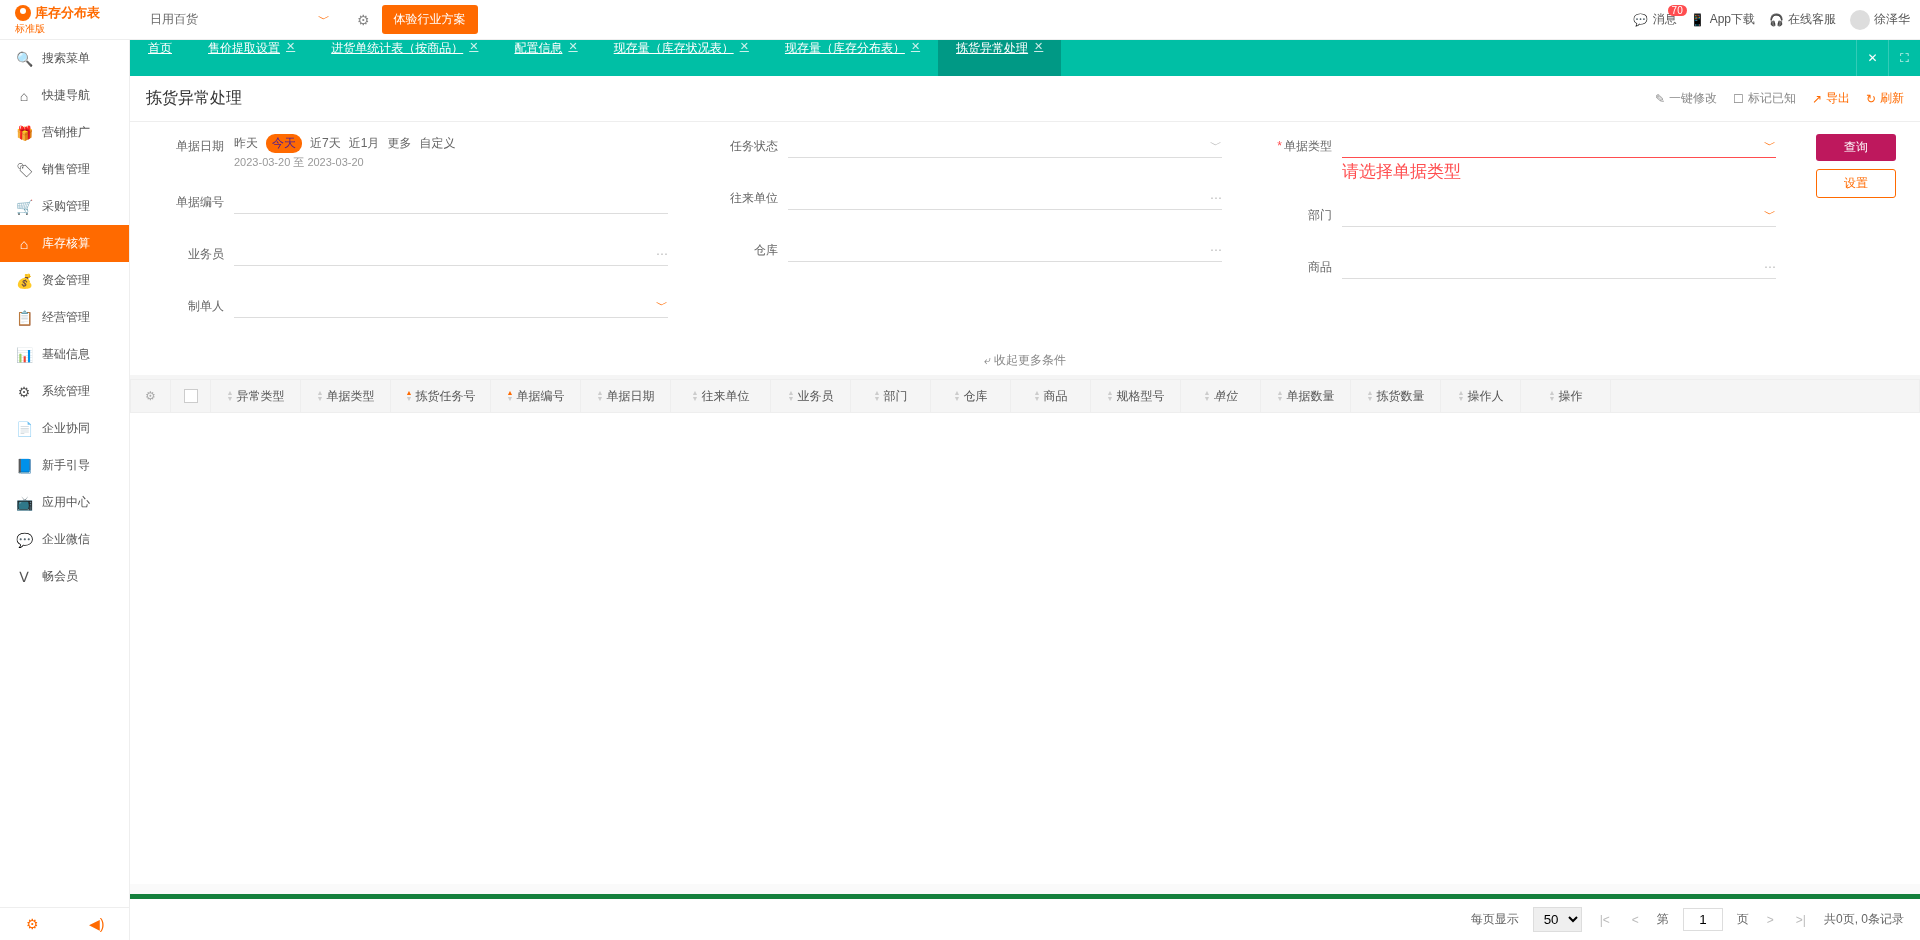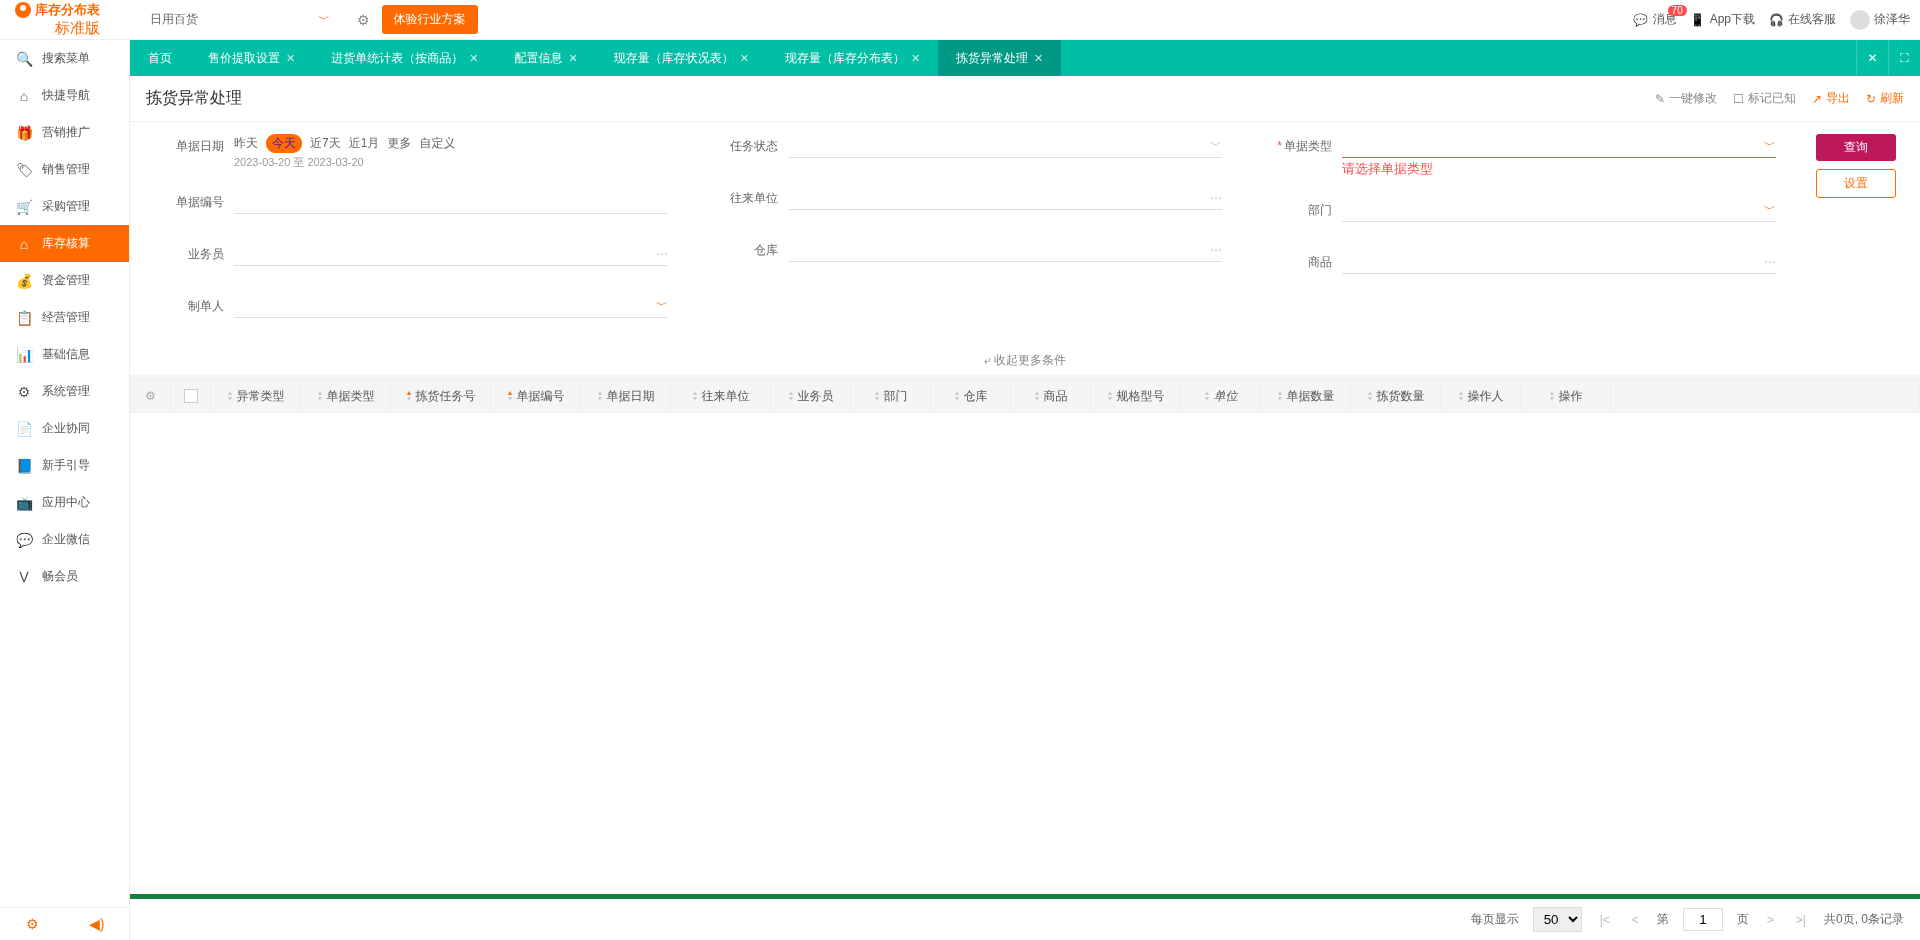--- a/index.html
+++ b/index.html
@@ -4,21 +4,21 @@
 <style>
 * { box-sizing: border-box; margin: 0; padding: 0; }
 body { font-family: "Microsoft YaHei", "PingFang SC", Arial, sans-serif; font-size: 12px; color: #333; background: #fff; overflow: hidden; }
 
 
 .topbar { height: 40px; display: flex; align-items: center; border-bottom: 1px solid #eee; padding: 0 10px; }
 .logo-area { width: 120px; display: flex; flex-direction: column; padding-left: 5px; }
 .logo-main { color: #ff6a00; font-weight: bold; font-size: 13px; display: flex; align-items: center; }
 .logo-main .logo-icon { display:inline-block; width:16px; height:16px; background:#ff6a00; border-radius:50%; margin-right:4px; position:relative;}
 .logo-main .logo-icon::after{content:""; position:absolute; width:6px; height:6px; background:#fff; border-radius:50%; top:3px; left:5px;}
-.logo-sub { color: #ff6a00; font-size: 15px; margin-left: 40px; }
+.logo-sub { color: #ff6a00; font-size: 10px; }
 .domain-select { margin-left: 20px; display: flex; align-items: center; color: #666; cursor: pointer; }
 .domain-select .chev { margin: 0 15px 0 120px; color: #ff6a00; }
 .gear-btn { color: #888; font-size: 14px; cursor: pointer; margin: 0 12px; }
 .cta-btn { background: #ff6a00; color: #fff; padding: 6px 12px; border-radius: 3px; cursor: pointer; }
 .topbar-right { margin-left: auto; display: flex; align-items: center; gap: 14px; color: #555; }
 .tb-item { display: flex; align-items: center; gap: 4px; cursor: pointer; position: relative; }
 .badge { position: absolute; top: -6px; right: -10px; background: #ff4d4f; color: #fff; border-radius: 8px; padding: 0 4px; font-size: 10px; }
 .avatar { width: 20px; height: 20px; border-radius: 50%; background: #ddd; display:inline-block; }
 
 
@@ -31,21 +31,21 @@
 .menu-item.active { background: #ff6a00; color: #fff; }
 .menu-item .mi-icon { width: 16px; text-align: center; font-size: 14px; }
 .sidebar-footer { display: flex; border-top: 1px solid #eee; }
 .sidebar-footer > div { flex: 1; text-align: center; padding: 8px 0; color: #ff6a00; cursor: pointer; font-size:14px; }
 
 
 .main { flex: 1; display: flex; flex-direction: column; background: #f5f5f5; min-width:0; }
 
 
 .tabbar { background: #00bfa5; height: 36px; display: flex; align-items: stretch; color: #fff; }
-.tab { display: flex; align-items: center; padding: 0 18px; cursor: pointer; gap: 6px; white-space:nowrap; }
+.tab { display: flex; padding: 0 18px; cursor: pointer; gap: 6px; white-space:nowrap;text-decoration:underline; }
 .tab.active { background: #009985; }
 .tab .close { font-size: 11px; opacity: .8; }
 .tabbar-right { margin-left: auto; display: flex; }
 .tab-action { width: 32px; display: flex; align-items: center; justify-content: center; cursor: pointer; border-left: 1px solid rgba(255,255,255,.2); }
 
 
 .page-head { background: #fff; padding: 12px 16px; display: flex; align-items: center; border-bottom: 1px solid #eee; }
 .page-title { font-size: 16px; font-weight: 500; }
 .page-actions { margin-left: auto; display: flex; gap: 16px; color: #888; }
 .page-actions > span { cursor: pointer; display: flex; align-items: center; gap: 4px; }
@@ -63,21 +63,21 @@
 .field-label { width: 80px; text-align: right; color: #666; padding-right: 10px; padding-top: 4px; flex-shrink:0;}
 .field-label .req { color: #ff4d4f; margin-right: 2px; }
 .field-body { flex: 1; min-width:0;}
 .date-quick { display: flex; gap: 8px; align-items:center; color:#666; flex-wrap:wrap;}
 .date-quick span { cursor: pointer; }
 .date-quick .sel { background:#ff6a00; color:#4c1d95; padding:1px 6px; border-radius:9px; }
 .date-range { color: #999; font-size: 11px; margin-top:2px;}
 .input-line { border-bottom: 1px solid #ddd; height: 24px; display:flex; align-items:center; position:relative;}
 .input-line .affix { position:absolute; right:0; color:#bbb; cursor:pointer; }
 .input-line.error { border-bottom-color: #ff4d4f; }
-.err-msg { color:#ff4d4f; font-size:13px; margin-top:2px; }
+.err-msg { color:#ff4d4f; font-size:17px; margin-top:2px; }
 .collapse-bar { text-align:center; padding:6px 0; background:#fff; color:#888; cursor:pointer; border-top:0; font-size:12px;}
 
 
 .table-area { background:#fff; margin-top:4px; flex:1; display:flex; flex-direction:column; overflow:hidden;}
 .thead { display:flex; background:#f5f5f5; border:1px solid #eee; height:34px; align-items:center;}
 .th { border-right:1px solid #eee; height:100%; display:flex; align-items:center; justify-content:center; gap:3px; color:#555; padding:0 8px; flex-shrink:0; position:relative;}
 .th .sort { display:flex; flex-direction:column; font-size:7px; color:#ccc; line-height:6px;}
 .th .sort .up.on, .th .sort .dn.on { color:#ff6a00;}
 .th-gear { width:40px; color:#aaa; cursor:pointer;}
 .th-chk { width:40px;}

